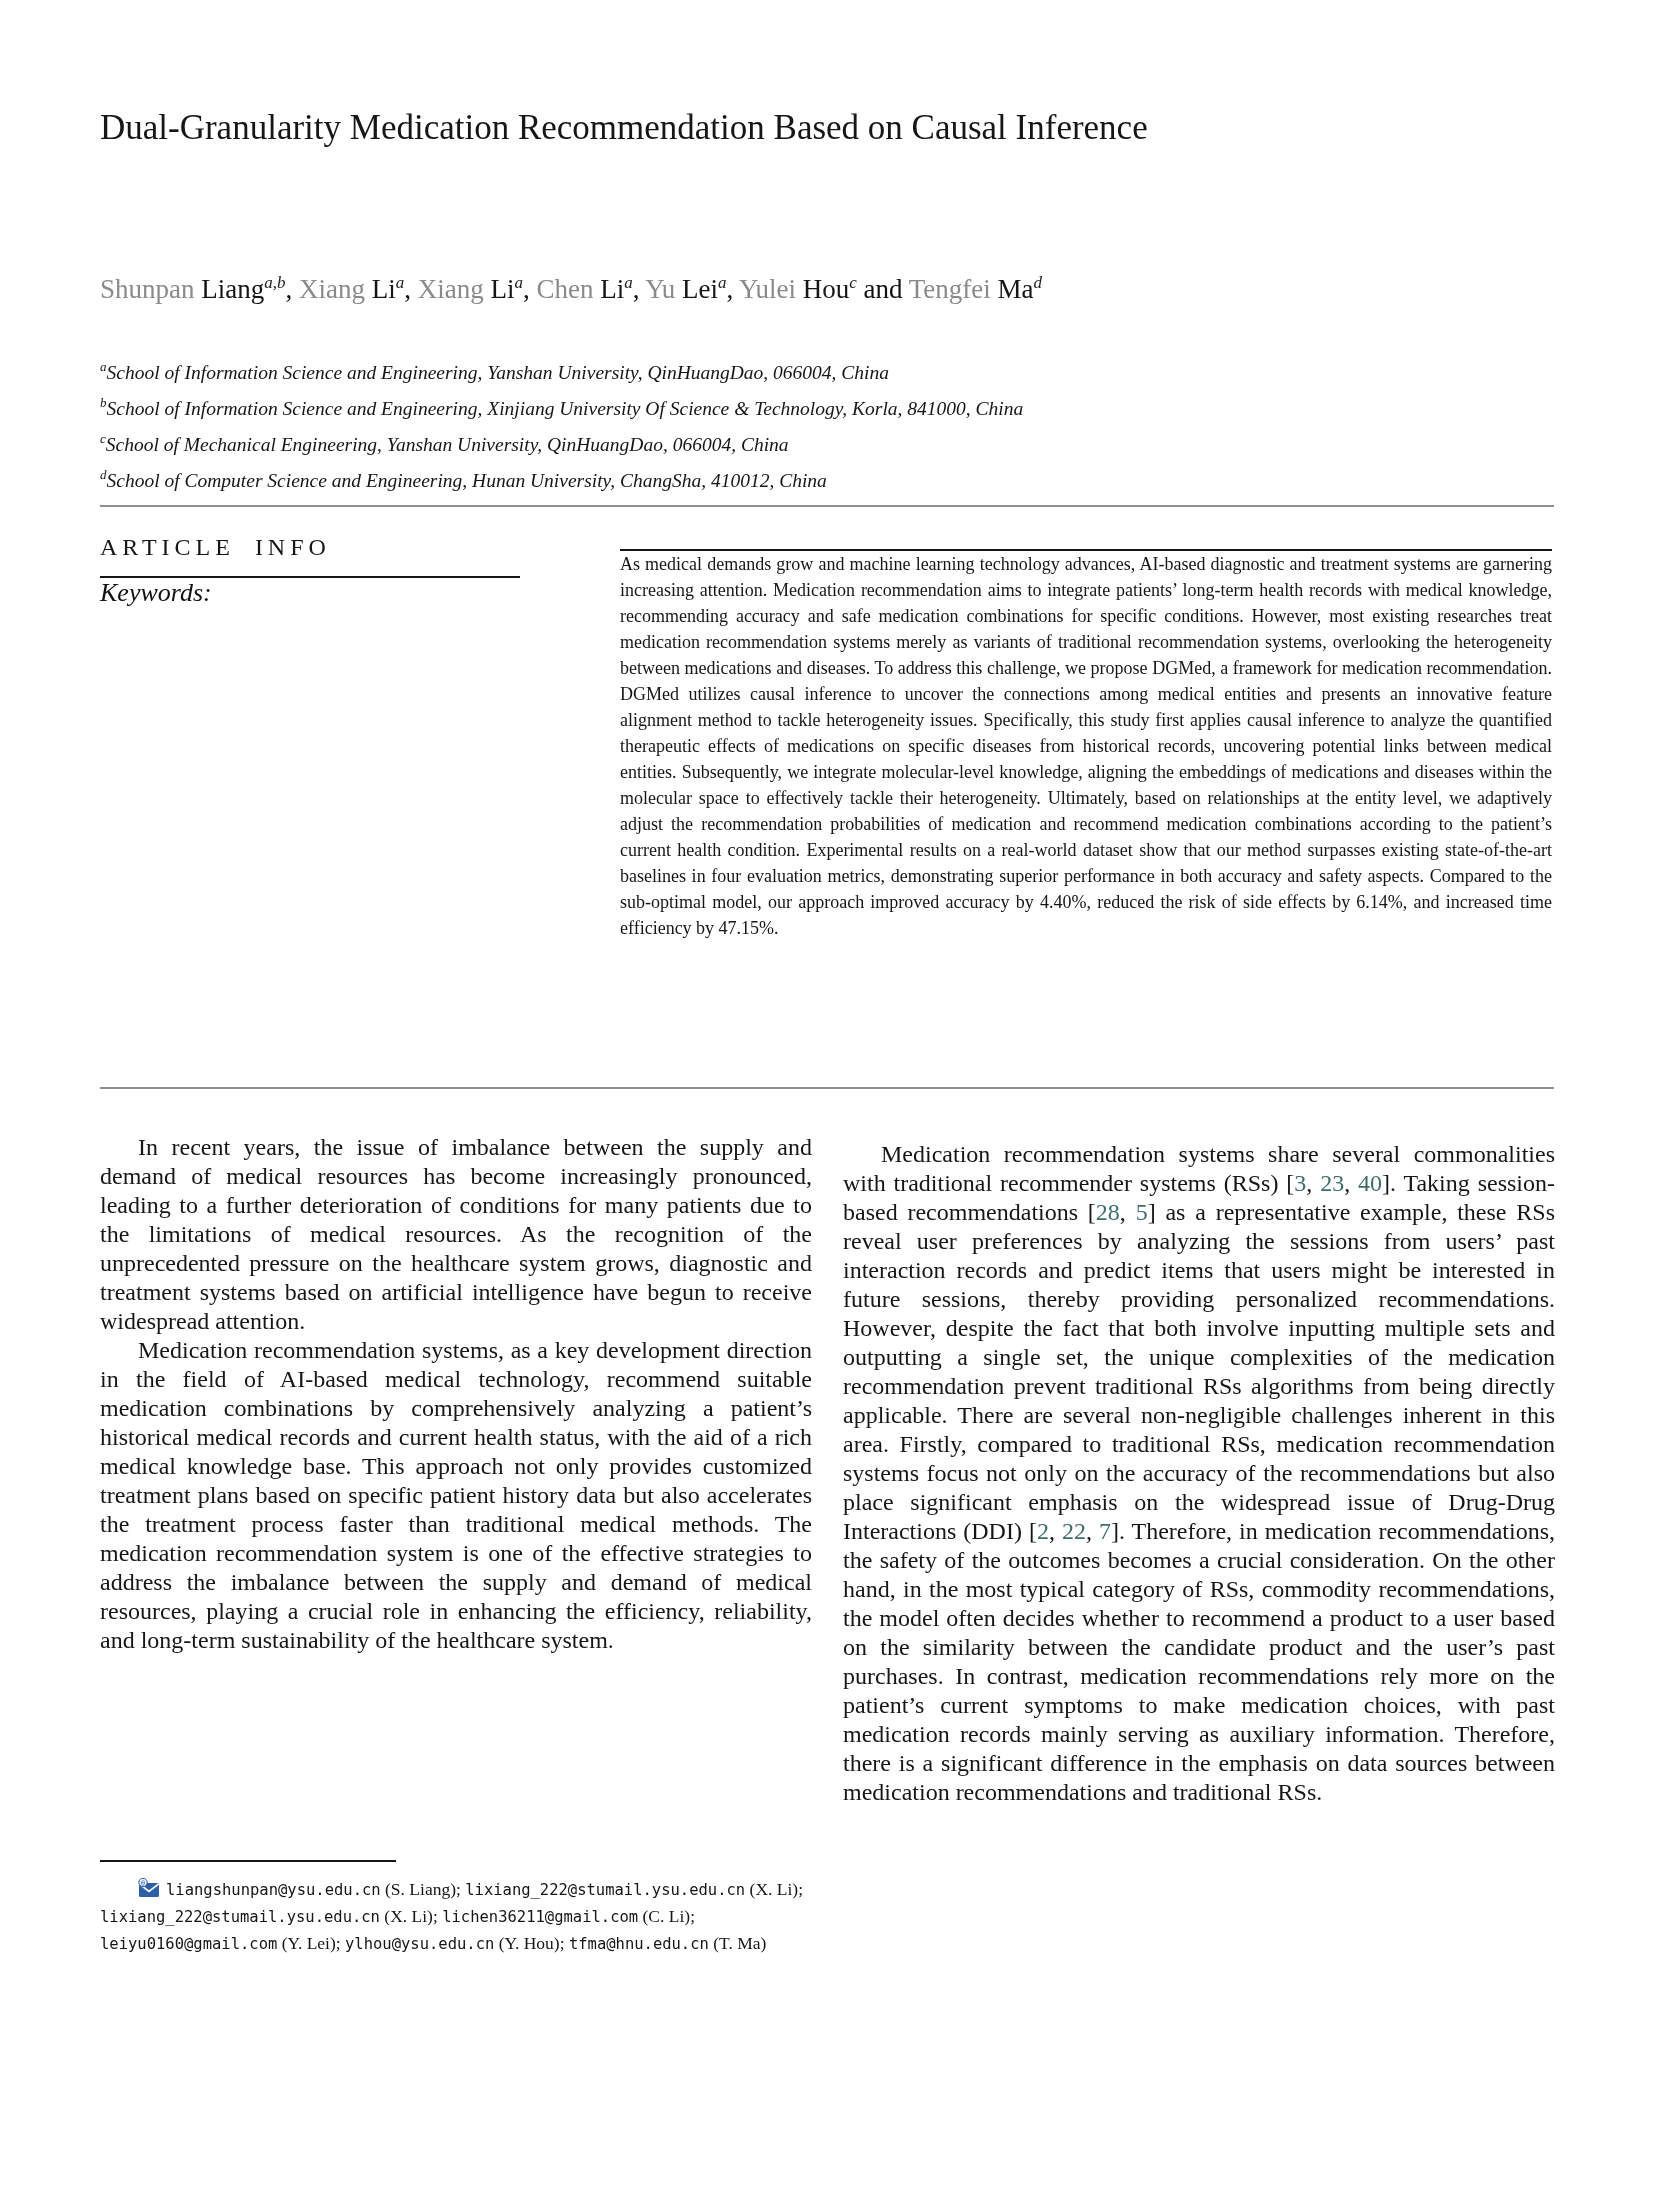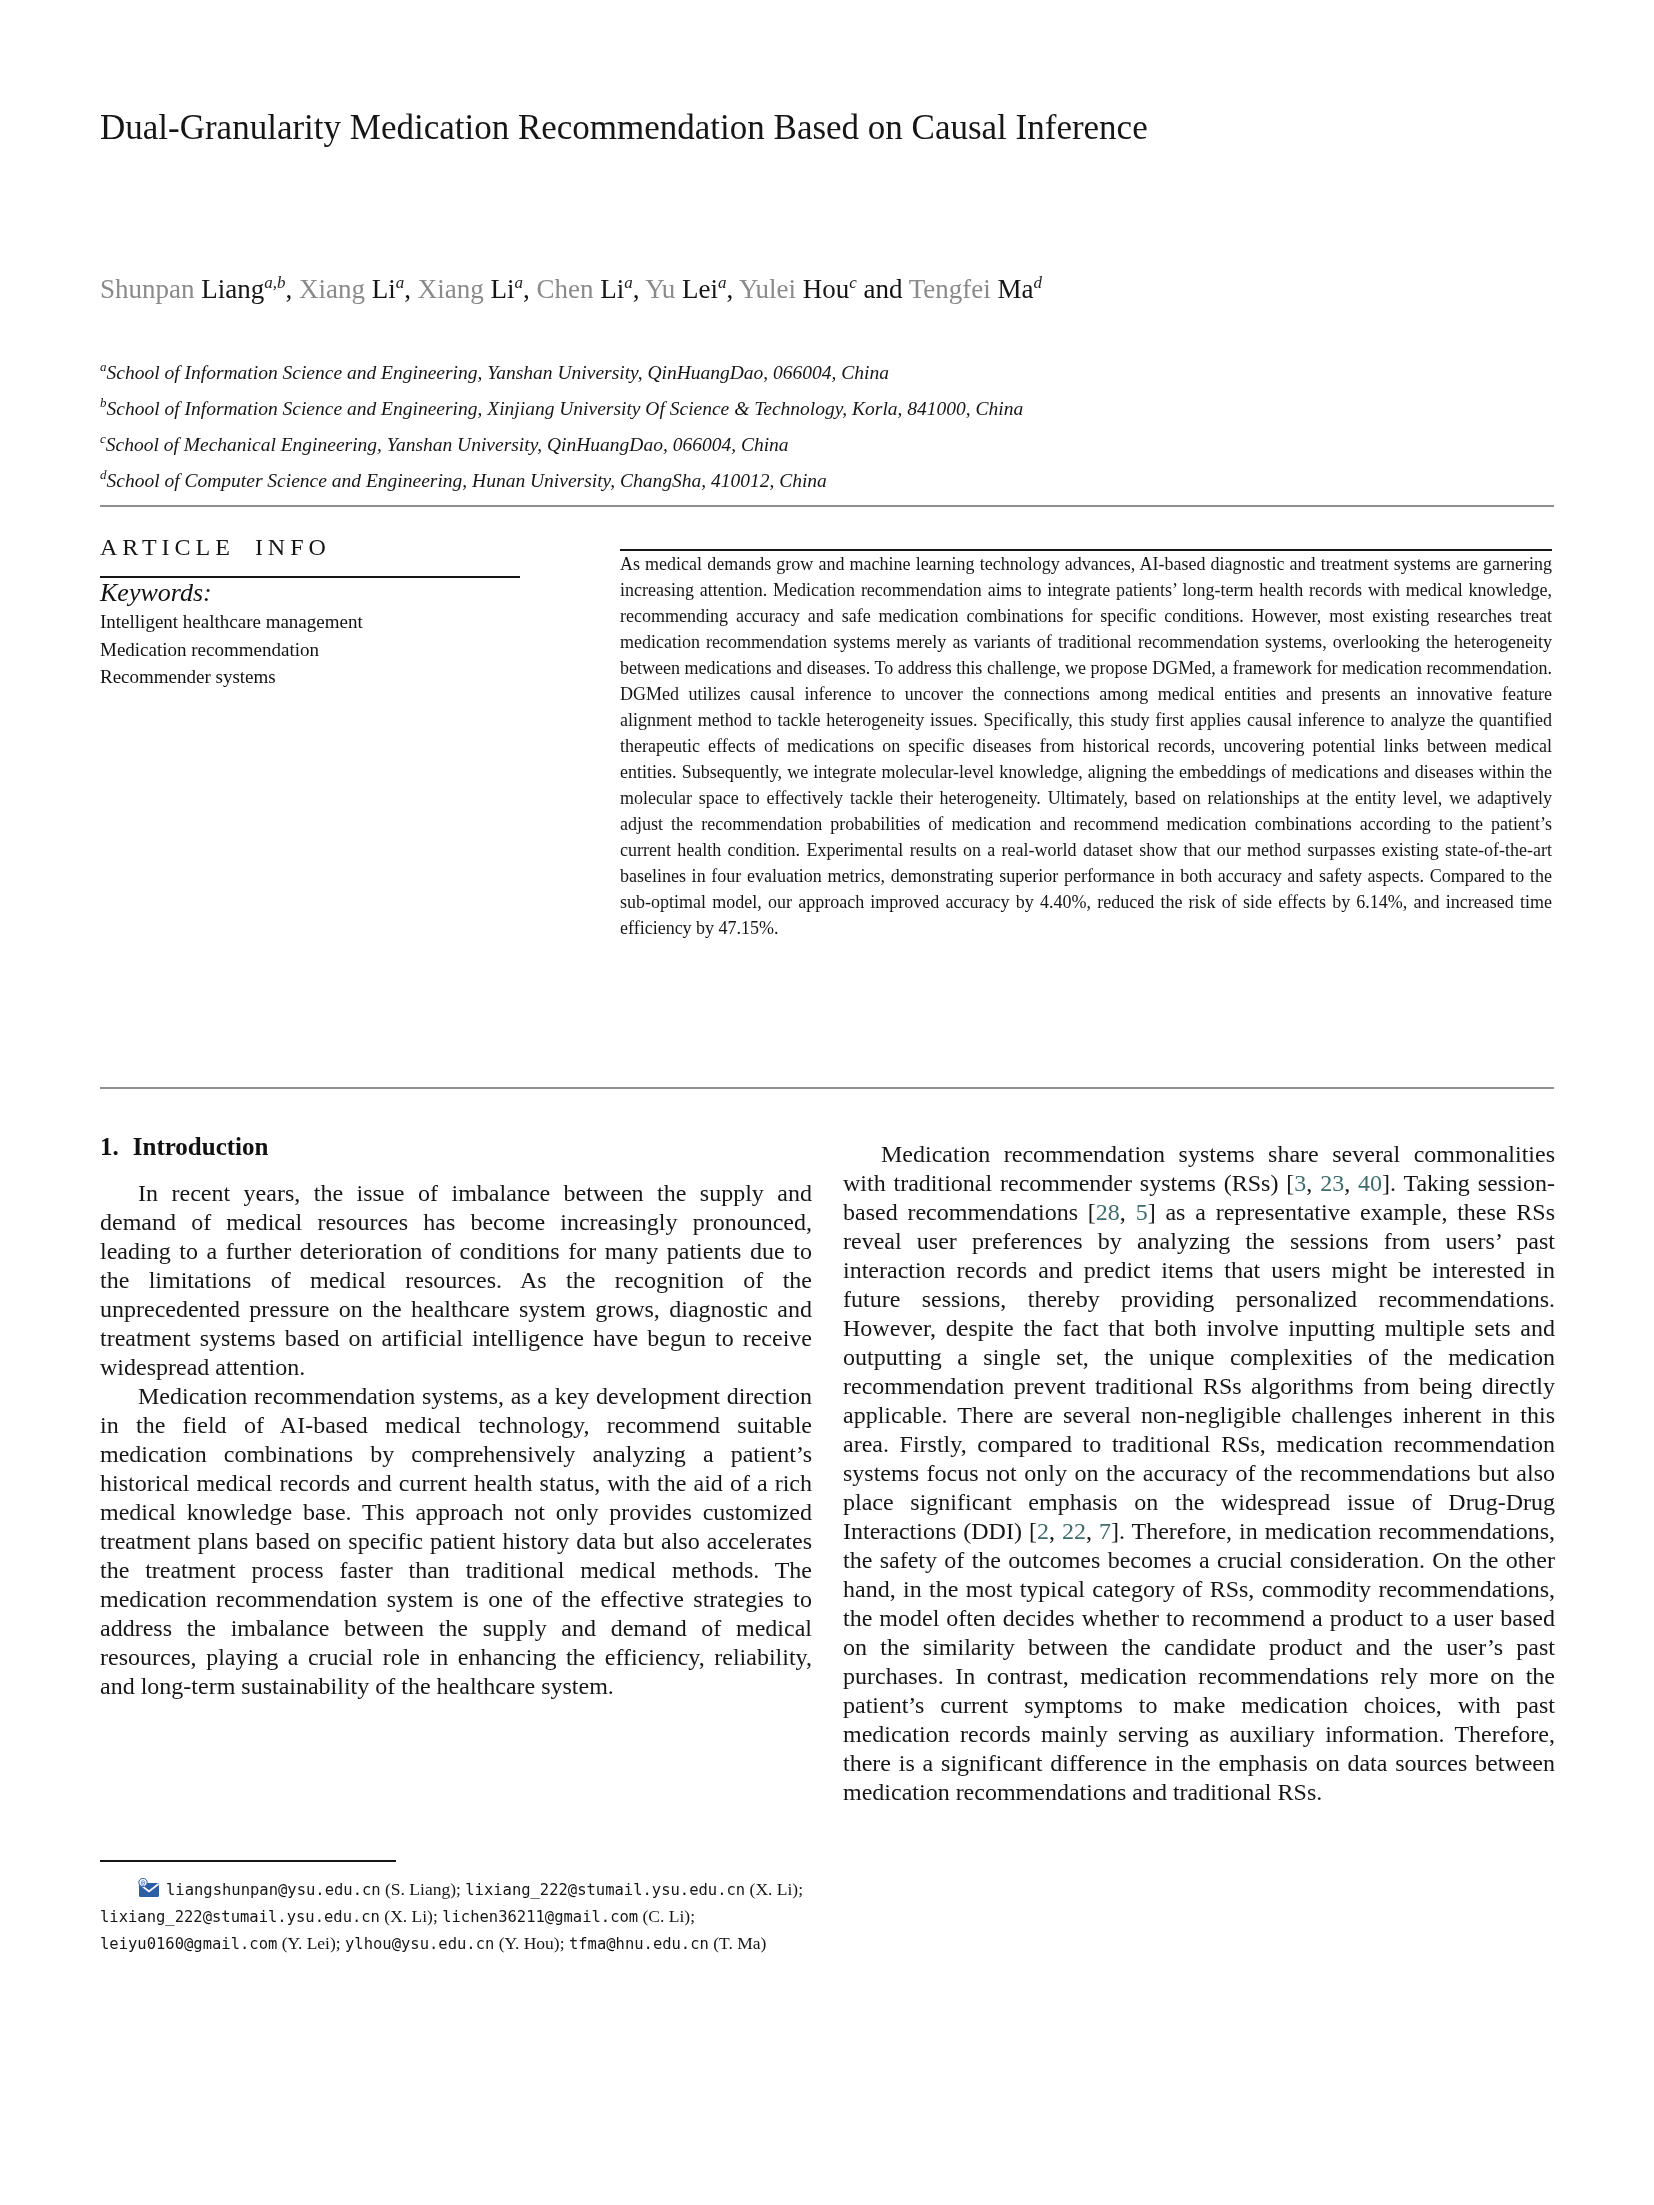--- a/index.html
+++ b/index.html
@@ -81,38 +81,30 @@
       <div><sup>c</sup><span>School of Mechanical Engineering, Yanshan University, QinHuangDao, 066004, China</span></div>
       <div><sup>d</sup><span>School of Computer Science and Engineering, Hunan University, ChangSha, 410012, China</span></div>
     </div>
 
   <div id="rule-top" class="rule-full"></div>
 
   <div id="article-info">
     <div class="block-heading">ARTICLE INFO</div>
     <div class="heading-rule"></div>
     <div id="keywords-label">Keywords:</div>
-    <div id="keywords">
-        <div class="keyword-line">Intelligent healthcare management</div>
-        <div class="keyword-line">Medication recommendation</div>
-        <div class="keyword-line">Recommender systems</div>
-      </div>
   </div>
 
   <div id="abstract-block">
     <div class="heading-rule"></div>
     <div id="abstract-text">As medical demands grow and machine learning technology advances, AI-based diagnostic and treatment systems are garnering increasing attention. Medication recommendation aims to integrate patients’ long-term health records with medical knowledge, recommending accuracy and safe medication combinations for specific conditions. However, most existing researches treat medication recommendation systems merely as variants of traditional recommendation systems, overlooking the heterogeneity between medications and diseases. To address this challenge, we propose DGMed, a framework for medication recommendation. DGMed utilizes causal inference to uncover the connections among medical entities and presents an innovative feature alignment method to tackle heterogeneity issues. Specifically, this study first applies causal inference to analyze the quantified therapeutic effects of medications on specific diseases from historical records, uncovering potential links between medical entities. Subsequently, we integrate molecular-level knowledge, aligning the embeddings of medications and diseases within the molecular space to effectively tackle their heterogeneity. Ultimately, based on relationships at the entity level, we adaptively adjust the recommendation probabilities of medication and recommend medication combinations according to the patient’s current health condition. Experimental results on a real-world dataset show that our method surpasses existing state-of-the-art baselines in four evaluation metrics, demonstrating superior performance in both accuracy and safety aspects. Compared to the sub-optimal model, our approach improved accuracy by 4.40%, reduced the risk of side effects by 6.14%, and increased time efficiency by 47.15%.</div>
   </div>
 
   <div id="rule-mid" class="rule-full"></div>
 
   <div id="col-left">
-    <h2 id="intro-heading">
-      <span class="sec-num">1.</span><span>Introduction</span>
-    </h2>
     <div id="left-paragraphs">
         <p class="body-par">In recent years, the issue of imbalance between the supply and demand of medical resources has become increasingly pronounced, leading to a further deterioration of conditions for many patients due to the limitations of medical resources. As the recognition of the unprecedented pressure on the healthcare system grows, diagnostic and treatment systems based on artificial intelligence have begun to receive widespread attention.</p>
         <p class="body-par">Medication recommendation systems, as a key development direction in the field of AI-based medical technology, recommend suitable medication combinations by comprehensively analyzing a patient’s historical medical records and current health status, with the aid of a rich medical knowledge base. This approach not only provides customized treatment plans based on specific patient history data but also accelerates the treatment process faster than traditional medical methods. The medication recommendation system is one of the effective strategies to address the imbalance between the supply and demand of medical resources, playing a crucial role in enhancing the efficiency, reliability, and long-term sustainability of the healthcare system.</p>
       </div>
   </div>
 
   <div id="col-right">
     <p id="right-paragraph" class="body-par"><span>Medication recommendation systems share several commonalities with traditional recommender systems (RSs) [</span><span class="cite">3</span><span>, </span><span class="cite">23</span><span>, </span><span class="cite">40</span><span>]. Taking session-based recommendations [</span><span class="cite">28</span><span>, </span><span class="cite">5</span><span>] as a representative example, these RSs reveal user preferences by analyzing the sessions from users’ past interaction records and predict items that users might be interested in future sessions, thereby providing personalized recommendations. However, despite the fact that both involve inputting multiple sets and outputting a single set, the unique complexities of the medication recommendation prevent traditional RSs algorithms from being directly applicable. There are several non-negligible challenges inherent in this area. Firstly, compared to traditional RSs, medication recommendation systems focus not only on the accuracy of the recommendations but also place significant emphasis on the widespread issue of Drug-Drug Interactions (DDI) [</span><span class="cite">2</span><span>, </span><span class="cite">22</span><span>, </span><span class="cite">7</span><span>]. Therefore, in medication recommendations, the safety of the outcomes becomes a crucial consideration. On the other hand, in the most typical category of RSs, commodity recommendations, the model often decides whether to recommend a product to a user based on the similarity between the candidate product and the user’s past purchases. In contrast, medication recommendations rely more on the patient’s current symptoms to make medication choices, with past medication records mainly serving as auxiliary information. Therefore, there is a significant difference in the emphasis on data sources between medication recommendations and traditional RSs.</span></p>
   </div>
 

